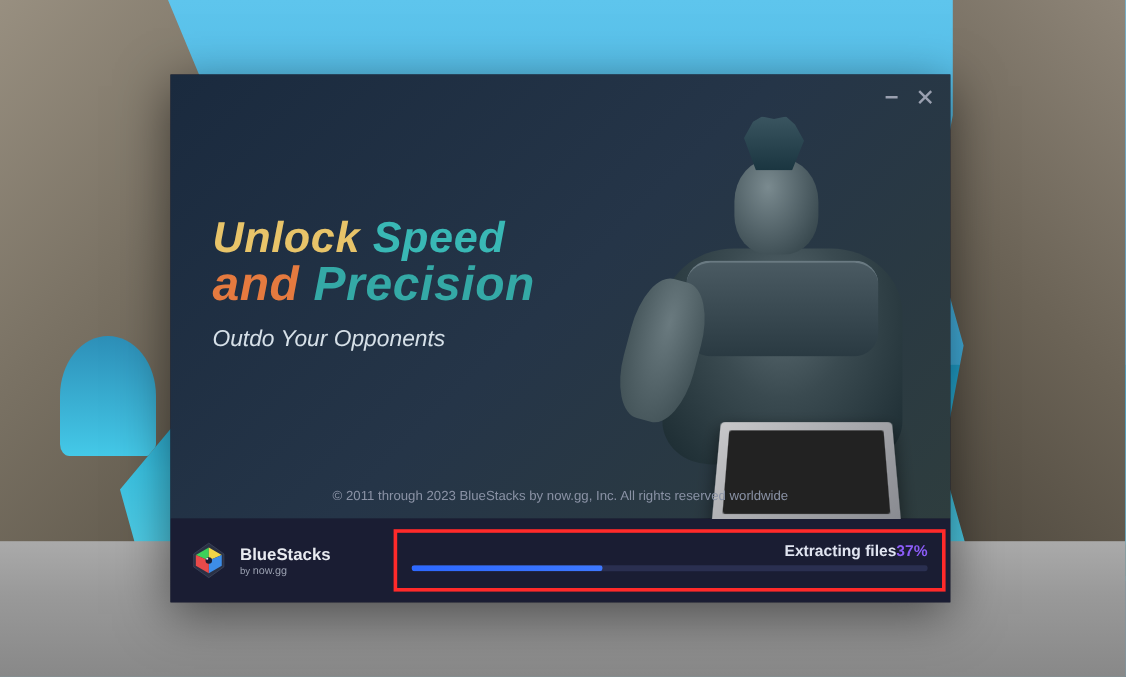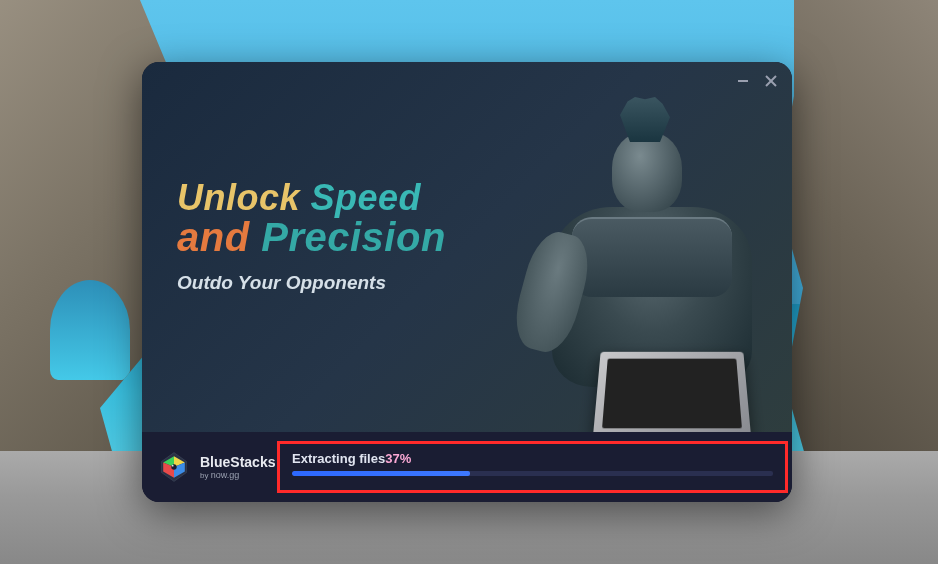--- a/index.html
+++ b/index.html
@@ -86,21 +86,21 @@
                   #8a8578;
       background-size: 60px 40px;
     }
     .installer {
       position: absolute;
       top: 62px;
       left: 142px;
       width: 650px;
       height: 440px;
       background: #17192c;
-      border-radius: 17px;
+      border-radius: 0;
       overflow: hidden;
       box-shadow: 0 10px 40px rgba(0,0,0,0.5);
     }
     .hero {
       position: relative;
       height: 370px;
       background: linear-gradient(135deg, #1a2a3e 0%, #253548 50%, #2e3d3e 100%);
       overflow: hidden;
     }
     .hero-gfx {
@@ -220,40 +220,40 @@
       font-weight: 800;
       font-style: italic;
       letter-spacing: 0.5px;
       margin-top: -4px;
     }
     .and { color: #e57a3f; }
     .precision { color: #34a9a6; }
     .tagline {
       margin-top: 12px;
       font-size: 19px;
-      font-weight: 700;
+      font-weight: 400;
       font-style: italic;
       color: #d6e0e8;
     }
     .copyright {
       position: absolute;
       bottom: 12px;
       width: 100%;
       text-align: center;
       font-size: 11px;
       color: #8a92a5;
     }
     .footer {
       height: 70px;
       background: #1a1d33;
       display: flex;
       align-items: center;
     }
     .logo-container {
-      width: 135px;
+      width: 186px;
       display: flex;
       align-items: center;
       padding-left: 14px;
       gap: 8px;
     }
     .logo-mark {
       width: 36px;
       height: 36px;
       position: relative;
     }
@@ -273,33 +273,33 @@
     }
     .logo-text-sub strong { font-weight: 400; font-size: 9px; }
     .progress-panel {
       flex: 1;
       border: 3px solid #ff2a2a;
       padding: 7px 12px 7px 12px;
       margin-right: 4px;
     }
     .progress-header {
       display: flex;
-      justify-content: flex-start;
+      justify-content: flex-end;
       align-items: baseline;
       margin-bottom: 5px;
     }
     .progress-label {
       font-size: 13px;
       font-weight: 700;
       color: #e0e4f0;
     }
     .progress-pct {
       font-size: 13px;
       font-weight: 700;
-      color: #f9a8d4;
+      color: #8b5cf6;
     }
     .progress-bar {
       width: 100%;
       height: 5px;
       background: #2a2f50;
       border-radius: 2px;
       overflow: hidden;
       margin-bottom: 7px;
     }
     .progress-fill {
@@ -354,20 +354,21 @@
         <span class="unlock">Unlock</span>
         <span class="speed">Speed</span>
       </div>
       <div class="headline-2">
         <span class="and">and</span>
         <span class="precision">Precision</span>
       </div>
       <div class="tagline">Outdo Your Opponents</div>
     </div>
 
+    <div class="copyright">© 2011 through 2023 BlueStacks by now.gg, Inc. All rights reserved worldwide</div>
   </div>
 
   <div class="footer">
     <div class="logo-container">
       <div class="logo-mark">
         <svg viewBox="0 0 40 40">
           <path d="M20 4 L34 14 L34 26 L20 36 L6 26 L6 14 Z" fill="#2a3145" stroke="#4a5268" stroke-width="0.5"></path>
           <path d="M20 8 L20 20 L8 15 Z" fill="#3dd15a"></path>
           <path d="M20 8 L32 15 L20 20 Z" fill="#f0d548"></path>
           <path d="M20 20 L32 15 L32 25 L20 32 Z" fill="#3d8de8"></path>

